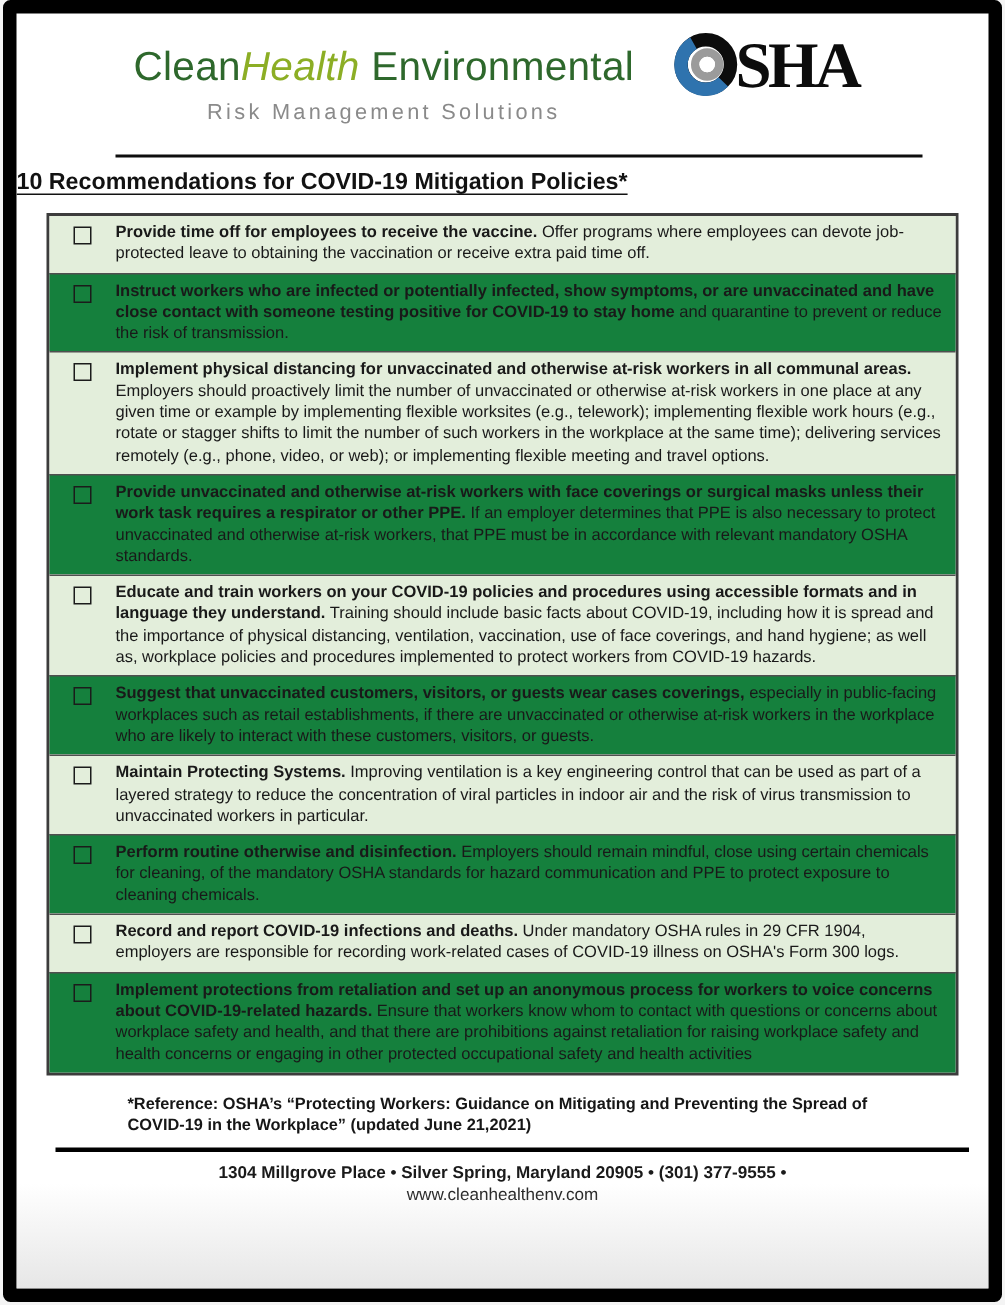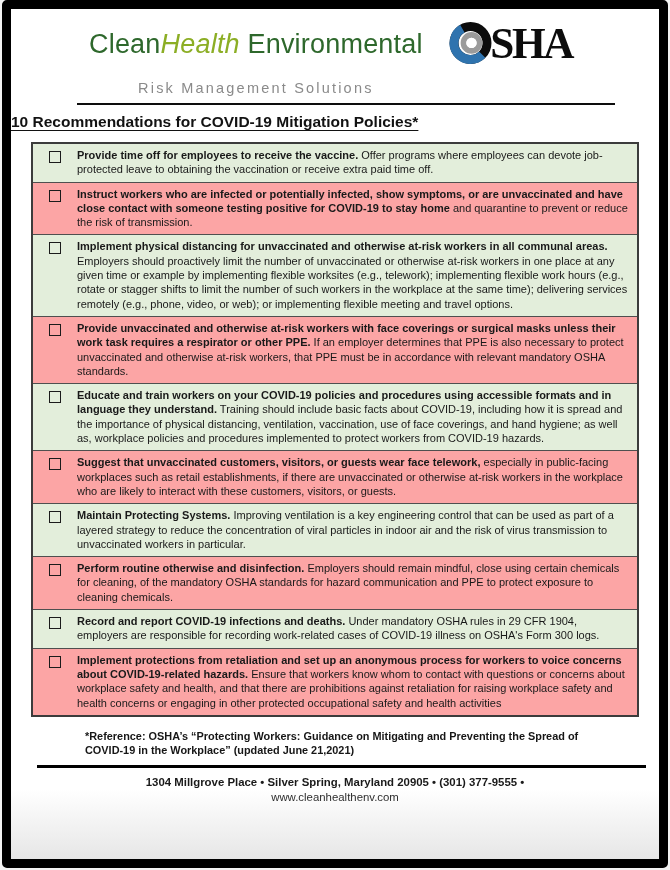--- a/index.html
+++ b/index.html
@@ -16,31 +16,31 @@
     content:"";position:absolute;left:0;right:0;bottom:0;height:70px;
     background:linear-gradient(to bottom, rgba(220,220,220,0) 0%, rgba(210,210,210,.55) 100%);
     pointer-events:none;
   }
   
   .header{position:relative;height:88px;}
   .brand{position:absolute;left:78px;top:20px;text-align:center;}
   .brand-line{font-size:27px;letter-spacing:.2px;white-space:nowrap;}
   .brand-part1,.brand-part3{color:#2e682c;}
   .brand-part2{color:#8cae25;font-style:italic;}
-  .brand-tagline{margin-top:20px;font-size:14.5px;letter-spacing:2.2px;color:#8a8a8a;}
+  .brand-tagline{margin-top:7px;font-size:14.5px;letter-spacing:2.2px;color:#8a8a8a;}
   .osha{position:absolute;right:52px;top:8px;}
   .header-divider{position:absolute;left:66px;top:94px;width:538px;height:2px;background:#0d0d0d;}
   
   .title-wrap{margin-top:16px;}
   .page-title{display:inline-block;font-size:15.5px;font-weight:bold;color:#121212;
     text-decoration:underline;text-underline-offset:3px;}
   
   .rec-table{width:604px;margin:11px auto 0 auto;border:2px solid #3c3c3c;}
   .row{display:flex;align-items:flex-start;border-top:1px solid #4f4f4f;
-       padding:4px 8px 5px 0;background:#fca5a5;}
+       padding:4px 8px 5px 0;background:#15803d;}
   .row:first-child{border-top:none;}
   .row:nth-child(odd){background:#e3eedb;}
   .cb-col{flex:0 0 44px;display:flex;justify-content:center;padding-top:3px;}
   .checkbox{width:10px;height:10px;border:1.6px solid #1b1b1b;background:transparent;}
   .row-text{flex:1;font-size:11px;line-height:14.3px;color:#191919;}
   .row-lead{font-weight:bold;}
   
   .reference{margin:13px 40px 0 74px;font-size:10.9px;line-height:13.8px;
     font-weight:bold;color:#161616;}
   .footer-divider{margin:8px 0 0 26px;width:609px;height:2.5px;background:#000;}
@@ -123,21 +123,21 @@
         <div class="row-text">
           <span class="row-lead">Educate and train workers on your COVID-19 policies and procedures using accessible formats and in language they understand.</span><span class="row-rest"> Training should include basic facts about COVID-19, including how it is spread and the importance of physical distancing, ventilation, vaccination, use of face coverings, and hand hygiene; as well as, workplace policies and procedures implemented to protect workers from COVID-19 hazards.</span>
         </div>
       </div>
 
       <div class="row">
         <div class="cb-col">
           <span class="checkbox"></span>
         </div>
         <div class="row-text">
-          <span class="row-lead">Suggest that unvaccinated customers, visitors, or guests wear face telework,</span><span class="row-rest"> especially in public-facing workplaces such as retail establishments, if there are unvaccinated or otherwise at-risk workers in the workplace who are likely to interact with these customers, visitors, or guests.</span>
+          <span class="row-lead">Suggest that unvaccinated customers, visitors, or guests wear cases coverings,</span><span class="row-rest"> especially in public-facing workplaces such as retail establishments, if there are unvaccinated or otherwise at-risk workers in the workplace who are likely to interact with these customers, visitors, or guests.</span>
         </div>
       </div>
 
       <div class="row">
         <div class="cb-col">
           <span class="checkbox"></span>
         </div>
         <div class="row-text">
           <span class="row-lead">Maintain Protecting Systems.</span><span class="row-rest"> Improving ventilation is a key engineering control that can be used as part of a layered strategy to reduce the concentration of viral particles in indoor air and the risk of virus transmission to unvaccinated workers in particular.</span>
         </div>

